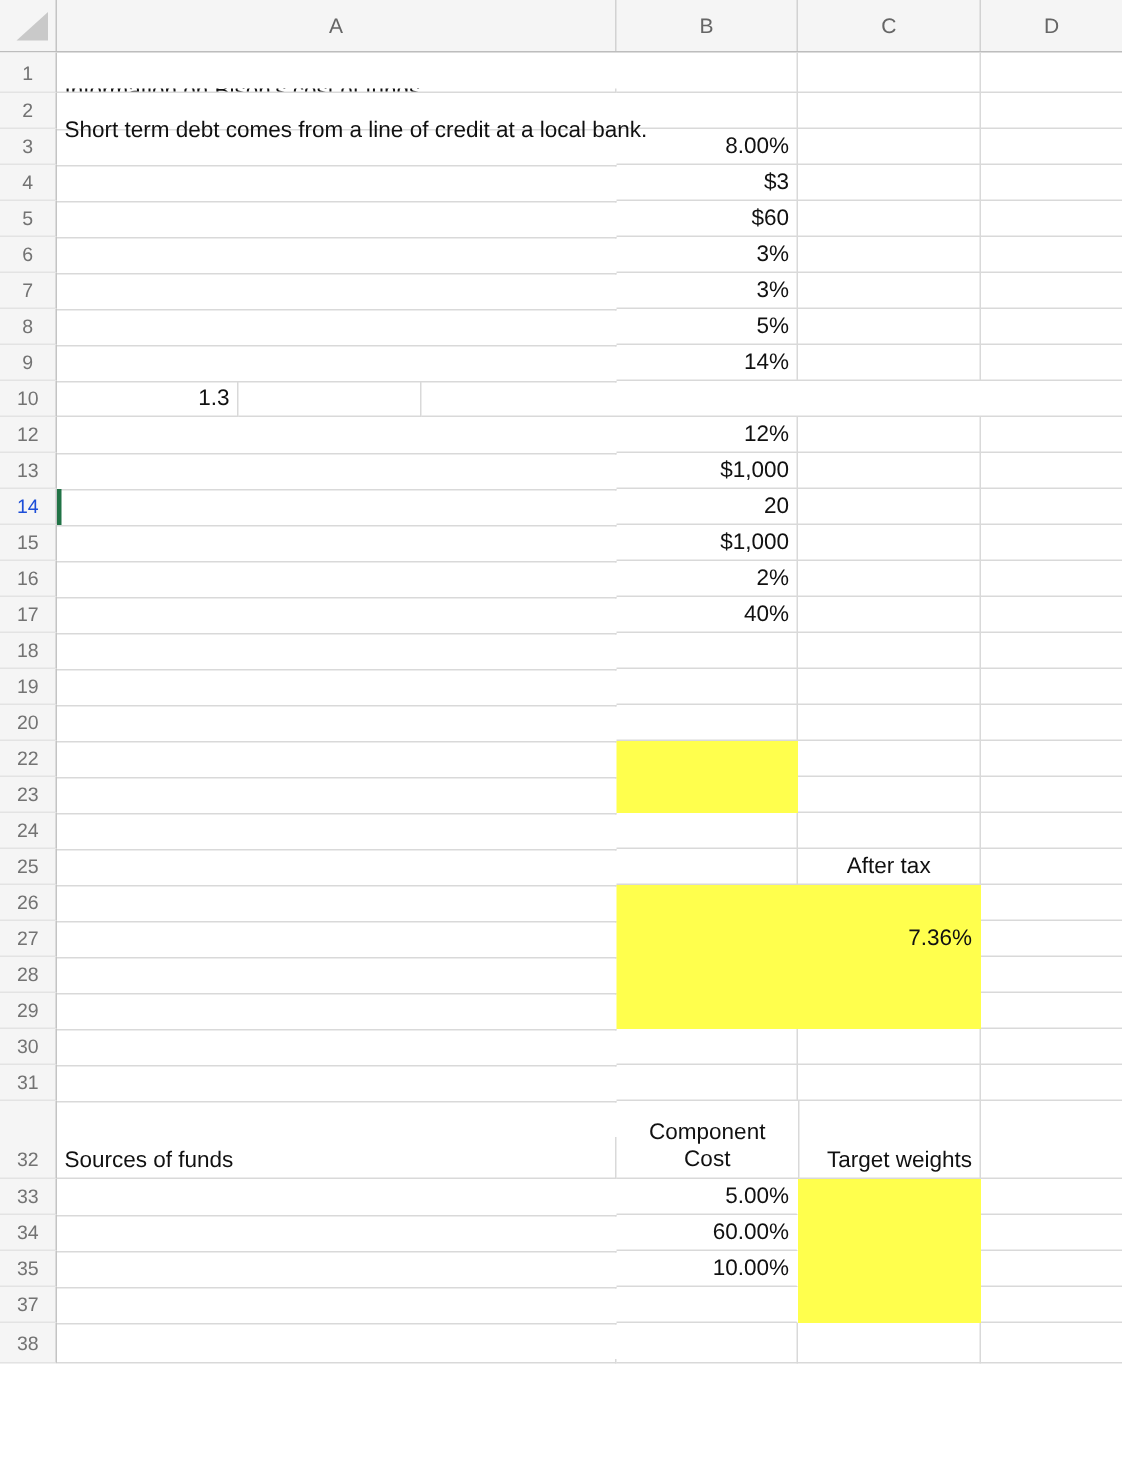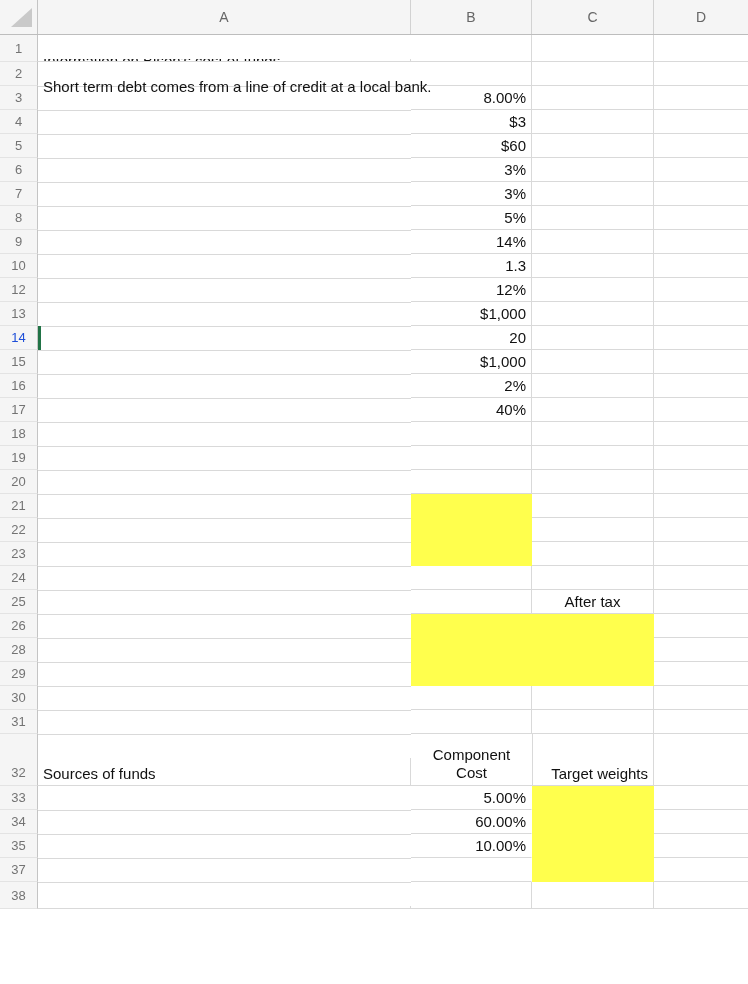--- a/index.html
+++ b/index.html
@@ -121,21 +121,20 @@
   </div>
       <div class="row r-9">
     <div class="rh">9</div>
     <div class="cell col-a">Required return on the market</div>
     <div class="cell col-b a-r">14%</div>
     <div class="cell col-c"></div>
     <div class="cell col-d"></div>
   </div>
       <div class="row r-10">
     <div class="rh">10</div>
-    <div class="cell col-a">Firm's beta</div>
     <div class="cell col-b a-r">1.3</div>
     <div class="cell col-c"></div>
     <div class="cell col-d"></div>
   </div>
       <div class="row r-12">
     <div class="rh">12</div>
     <div class="cell col-a">Coupon-paid annually</div>
     <div class="cell col-b a-r">12%</div>
     <div class="cell col-c"></div>
     <div class="cell col-d"></div>
@@ -190,27 +189,20 @@
     <div class="cell col-c"></div>
     <div class="cell col-d"></div>
   </div>
       <div class="row r-20">
     <div class="rh">20</div>
     <div class="cell col-a">New bond issue</div>
     <div class="cell col-b"></div>
     <div class="cell col-c"></div>
     <div class="cell col-d"></div>
   </div>
-      <div class="row r-21">
-    <div class="rh">21</div>
-    <div class="cell col-a">de minimis</div>
-    <div class="cell col-b bg-y nb nr"></div>
-    <div class="cell col-c"></div>
-    <div class="cell col-d"></div>
-  </div>
       <div class="row r-22">
     <div class="rh">22</div>
     <div class="cell col-a">Net issue price</div>
     <div class="cell col-b bg-y nb nr"></div>
     <div class="cell col-c"></div>
     <div class="cell col-d"></div>
   </div>
       <div class="row r-23">
     <div class="rh">23</div>
     <div class="cell col-a">YTM</div>
@@ -230,20 +222,27 @@
     <div class="cell col-a"></div>
     <div class="cell col-b"></div>
     <div class="cell col-c a-c">After tax</div>
     <div class="cell col-d"></div>
   </div>
       <div class="row r-26">
     <div class="rh">26</div>
     <div class="cell col-a">Cost of ST debt</div>
     <div class="cell col-b bg-y nb nr"></div>
     <div class="cell col-c bg-y nb nr"></div>
+    <div class="cell col-d"></div>
+  </div>
+      <div class="row r-27">
+    <div class="rh">27</div>
+    <div class="cell col-a">Cost of LT debt</div>
+    <div class="cell col-b bg-y nb nr"></div>
+    <div class="cell col-c a-r bg-y nb nr">7.36%</div>
     <div class="cell col-d"></div>
   </div>
       <div class="row r-28">
     <div class="rh">28</div>
     <div class="cell col-a">Cost of Pref Equity</div>
     <div class="cell col-b bg-y nb nr"></div>
     <div class="cell col-c bg-y nb nr"></div>
     <div class="cell col-d"></div>
   </div>
       <div class="row r-29">

